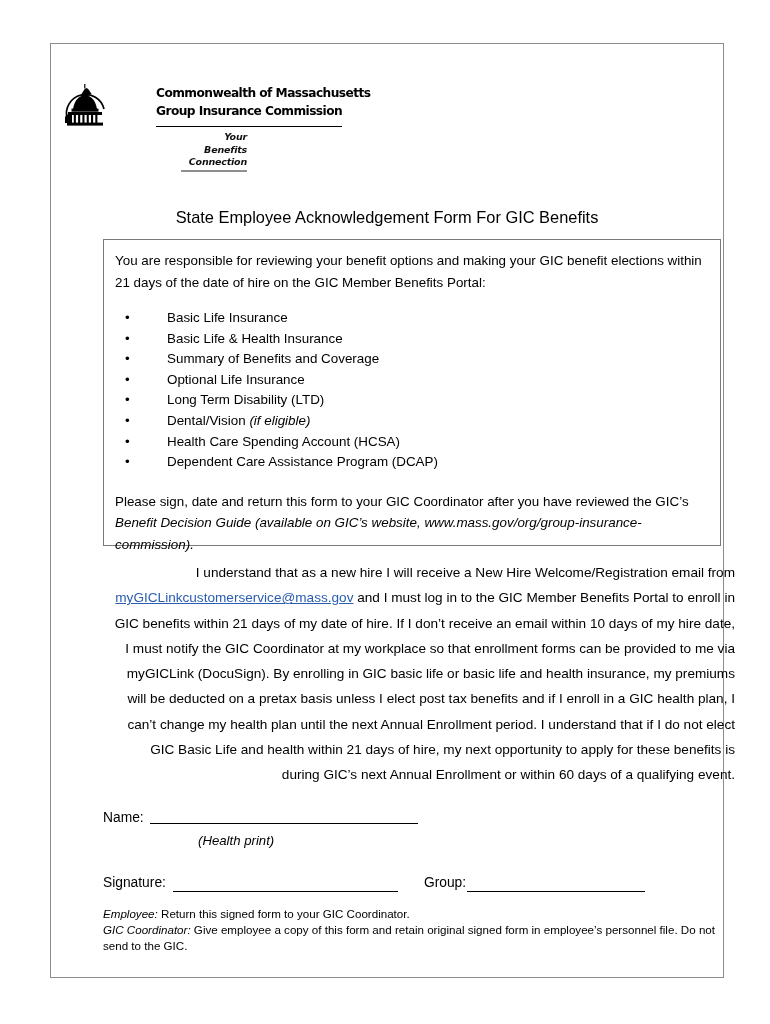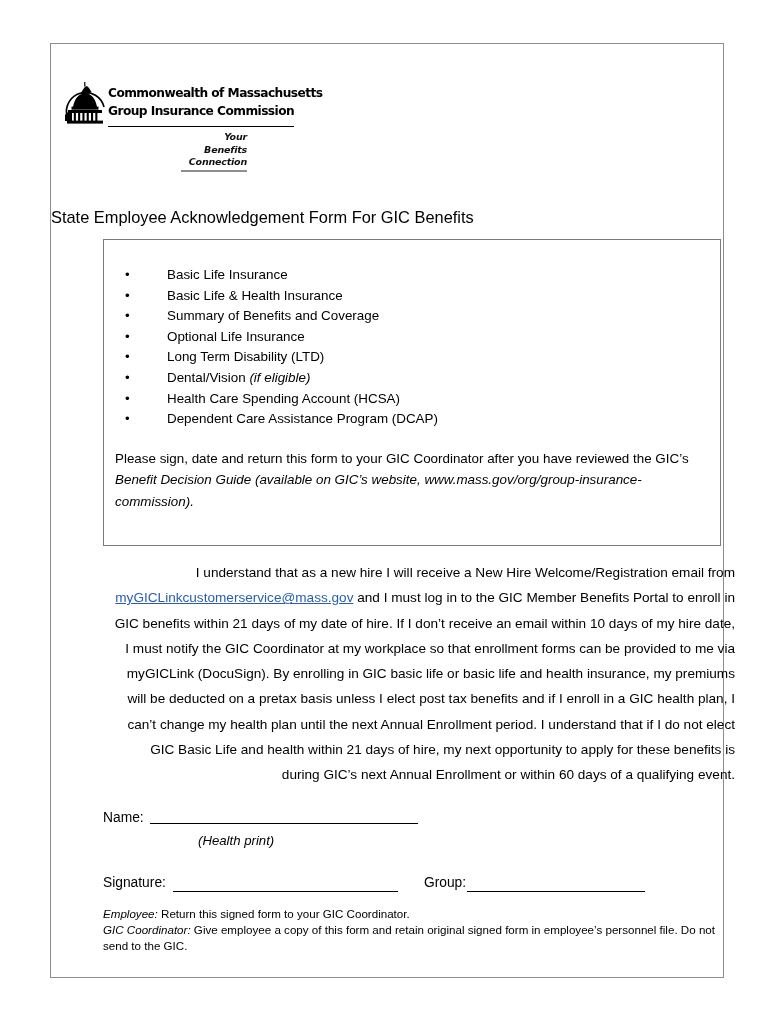--- a/index.html
+++ b/index.html
@@ -38,21 +38,22 @@
 
   
   .logo-block {
     position: absolute;
     left: 12px;
     top: 30px;
     width: 240px;
   }
   .logo-row {
     display: flex;
-    align-items: flex-start;
+    align-items: center;
+    gap: 48px;
   }
   .logo-mark {
     width: 44px;
     height: 48px;
     flex: 0 0 44px;
     margin-top: 2px;
   }
   .logo-mark svg { display: block; }
   .logo-words {
     margin-left: 1px;
@@ -94,21 +95,21 @@
     height: 2px;
     background: #8f8f8f;
   }
 
   
   .form-title {
     position: absolute;
     left: 0;
     right: 0;
     top: 163px;
-    text-align: left;
+    text-align: center;
     font-size: 16.4px;
     line-height: 20px;
     color: #000;
   }
 
   
   .notice-box {
     position: absolute;
     left: 52px;
     top: 195px;
@@ -278,20 +279,21 @@
         <div class="tag-line">Your</div>
         <div class="tag-line">Benefits</div>
         <div class="tag-line">Connection</div>
         <div class="tag-rule"></div>
       </div>
     </div>
 
     <div class="form-title">State Employee Acknowledgement Form For GIC Benefits</div>
 
     <div class="notice-box">
+      <p class="notice-intro">You are responsible for reviewing your benefit options and making your GIC benefit elections within 21 days of the date of hire on the GIC Member Benefits Portal:</p>
 
       <ul class="benefit-list">
         <li>
           <span class="bullet">•</span>
           <span class="bullet-label"><span>Basic Life Insurance</span><em></em></span>
         </li>
         <li>
           <span class="bullet">•</span>
           <span class="bullet-label"><span>Basic Life &amp; Health Insurance</span><em></em></span>
         </li>

